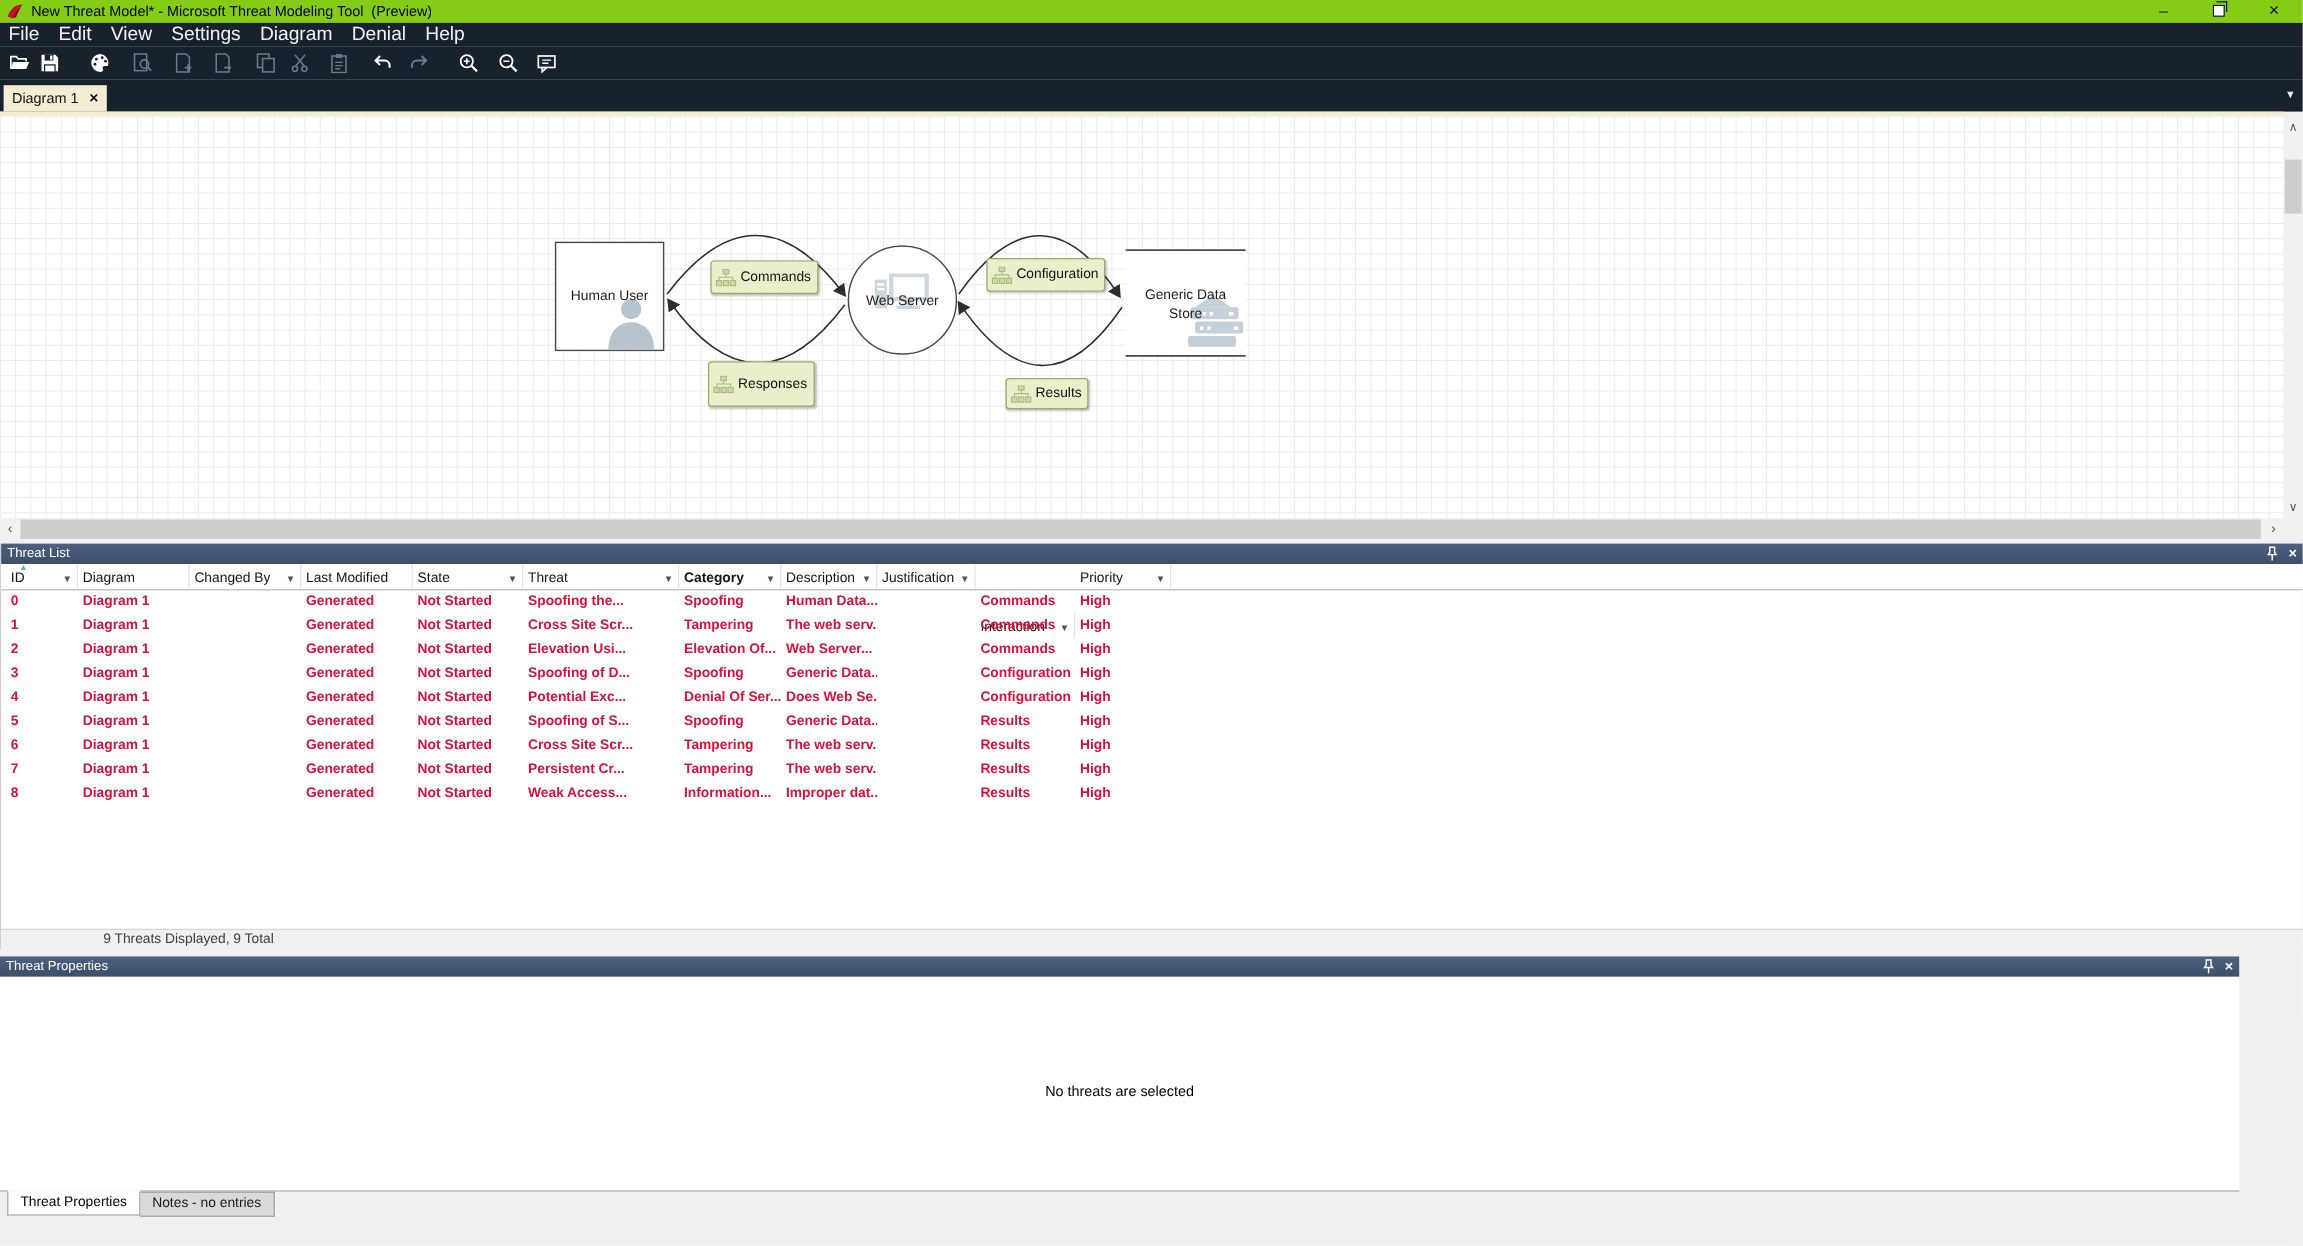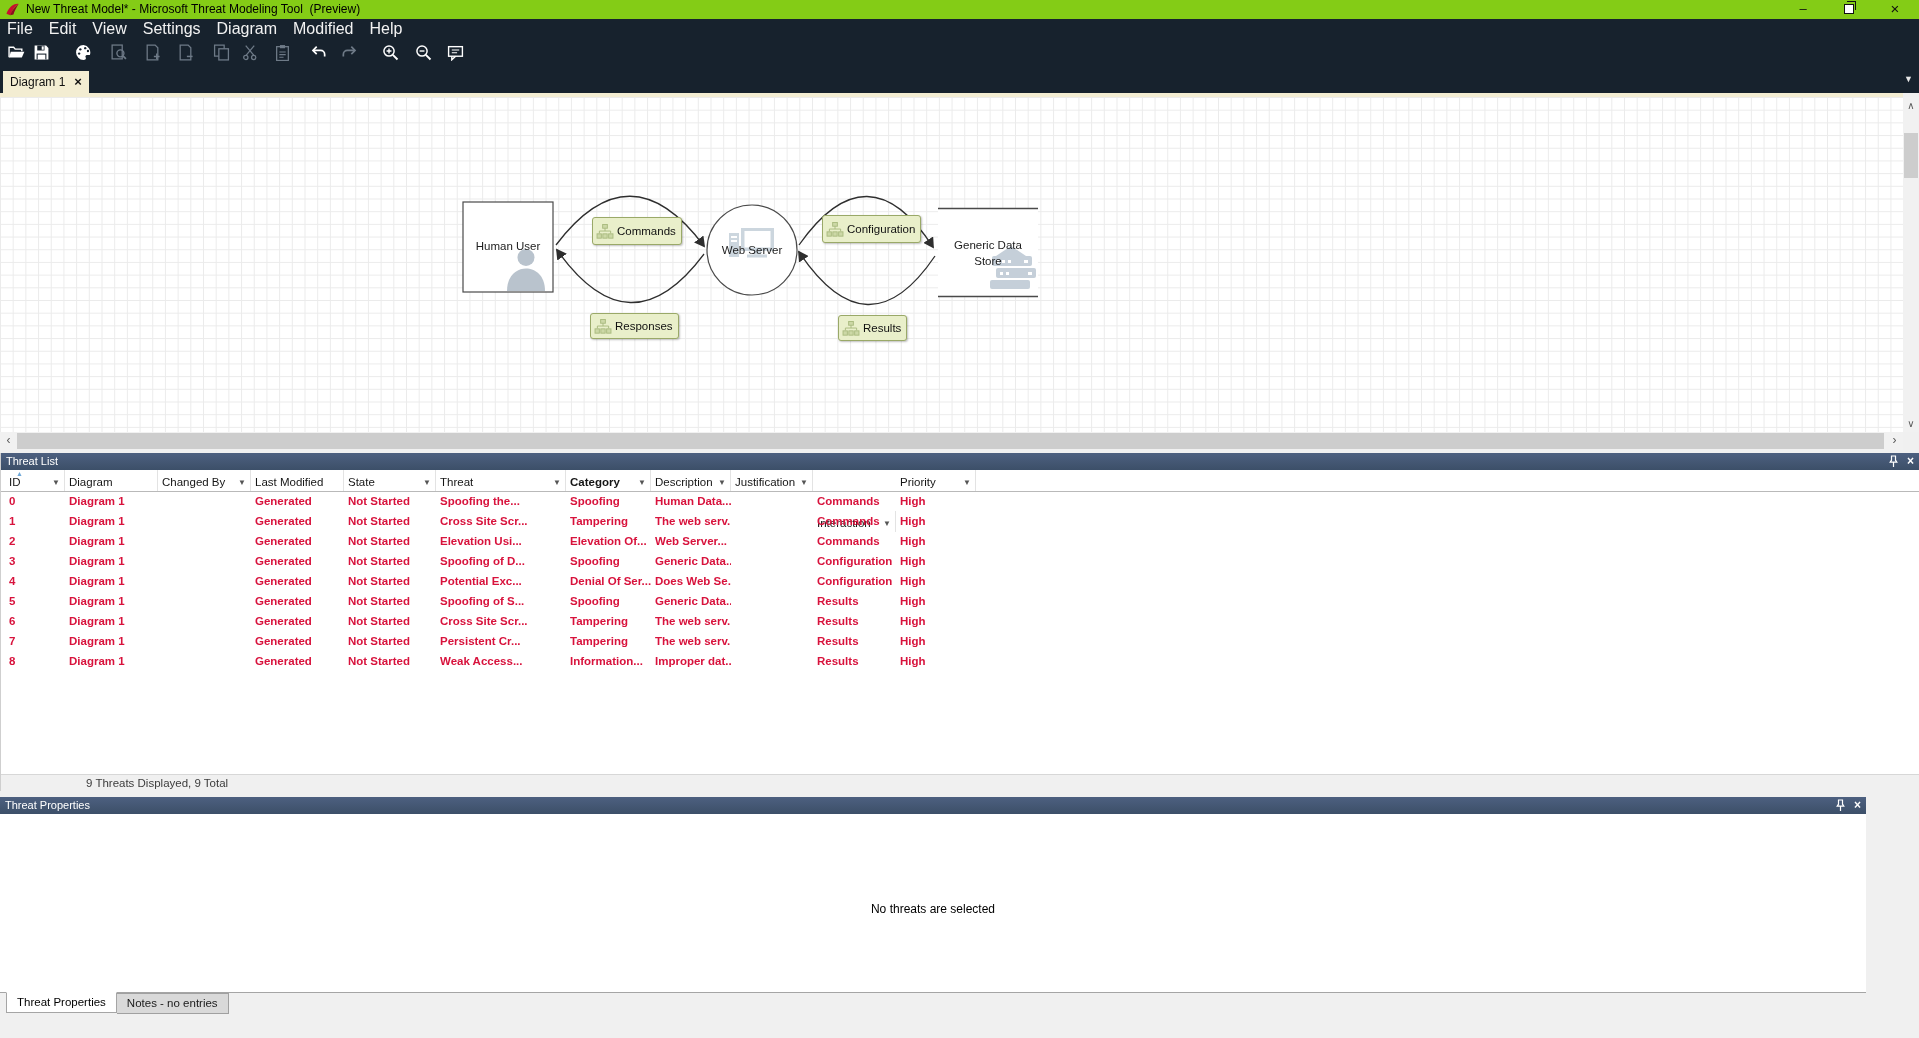--- a/index.html
+++ b/index.html
@@ -76,21 +76,21 @@
     <svg class="appicon" viewBox="0 0 16 16">
       <path d="M1.5 12.5C4.5 4.5 10 1.5 14.5 2 10.5 4.5 7.5 8.5 5.5 14z" fill="#c8102e"></path>
       <path d="M5.5 14C7 9.5 9.5 5.8 14.5 2 12 6 10 10 9 13.2z" fill="#8d0b20"></path>
     </svg>
     <span class="title-text">New Threat Model* - Microsoft Threat Modeling Tool  (Preview)</span>
     <span class="win-btn" style="left:1786px">–</span>
     <span class="win-btn" style="left:1832px"><span class="restore-box"></span></span>
     <span class="win-btn" style="left:1878px;font-size:15px">×</span>
   </div>
 
-  <div class="chrome menubar" id="menu-bar"><span class="menu-item">File</span><span class="menu-item">Edit</span><span class="menu-item">View</span><span class="menu-item">Settings</span><span class="menu-item">Diagram</span><span class="menu-item">Modified</span><span class="menu-item">Help</span></div>
+  <div class="chrome menubar" id="menu-bar"><span class="menu-item">File</span><span class="menu-item">Edit</span><span class="menu-item">View</span><span class="menu-item">Settings</span><span class="menu-item">Diagram</span><span class="menu-item">Denial</span><span class="menu-item">Help</span></div>
 
   <div class="chrome toolbar" id="tool-bar">
       <span class="tool" style="left: 5px;"><span><svg viewBox="0 0 16 16">
             <path d="M1 12.5V3h4.3l1.5 1.8H13v2" stroke="currentColor" fill="none" stroke-width="1.3"></path>
             <path d="M2.6 7.3h12.8l-2.4 5.4H1z" fill="currentColor"></path>
           </svg></span></span>
       <span class="tool" style="left: 30px;"><span><svg viewBox="0 0 16 16">
             <path d="M1.5 1.5h10.8l2.2 2.2v10.8H1.5z" fill="currentColor"></path>
             <rect x="4" y="1.5" width="6.8" height="4.6" fill="#17222d"></rect>
             <rect x="8.2" y="2.2" width="1.9" height="3.2" fill="currentColor"></rect>
@@ -239,21 +239,21 @@
         <g stroke="#a9ba7e" fill="#ccd8a6" stroke-width="1">
           <rect x="6.5" y="0.5" width="5" height="4"></rect>
           <path d="M9 4.5v3 M3 10V7.5h12V10" fill="none"></path>
           <rect x="0.5" y="10.5" width="4.6" height="4.6"></rect>
             <rect x="6.7" y="10.5" width="4.6" height="4.6"></rect>
             <rect x="12.9" y="10.5" width="4.6" height="4.6"></rect>
         </g>
       </svg>
       <span>Configuration</span>
     </div>
-    <div class="flow-label" style="left:590px;top:216px;height:26px">
+    <div class="flow-label" style="left:590px;top:204px;height:38px">
       <svg width="18" height="15" viewBox="0 0 18 16">
         <g stroke="#a9ba7e" fill="#ccd8a6" stroke-width="1">
           <rect x="6.5" y="0.5" width="5" height="4"></rect>
           <path d="M9 4.5v3 M3 10V7.5h12V10" fill="none"></path>
           <rect x="0.5" y="10.5" width="4.6" height="4.6"></rect>
             <rect x="6.7" y="10.5" width="4.6" height="4.6"></rect>
             <rect x="12.9" y="10.5" width="4.6" height="4.6"></rect>
         </g>
       </svg>
       <span>Responses</span>

